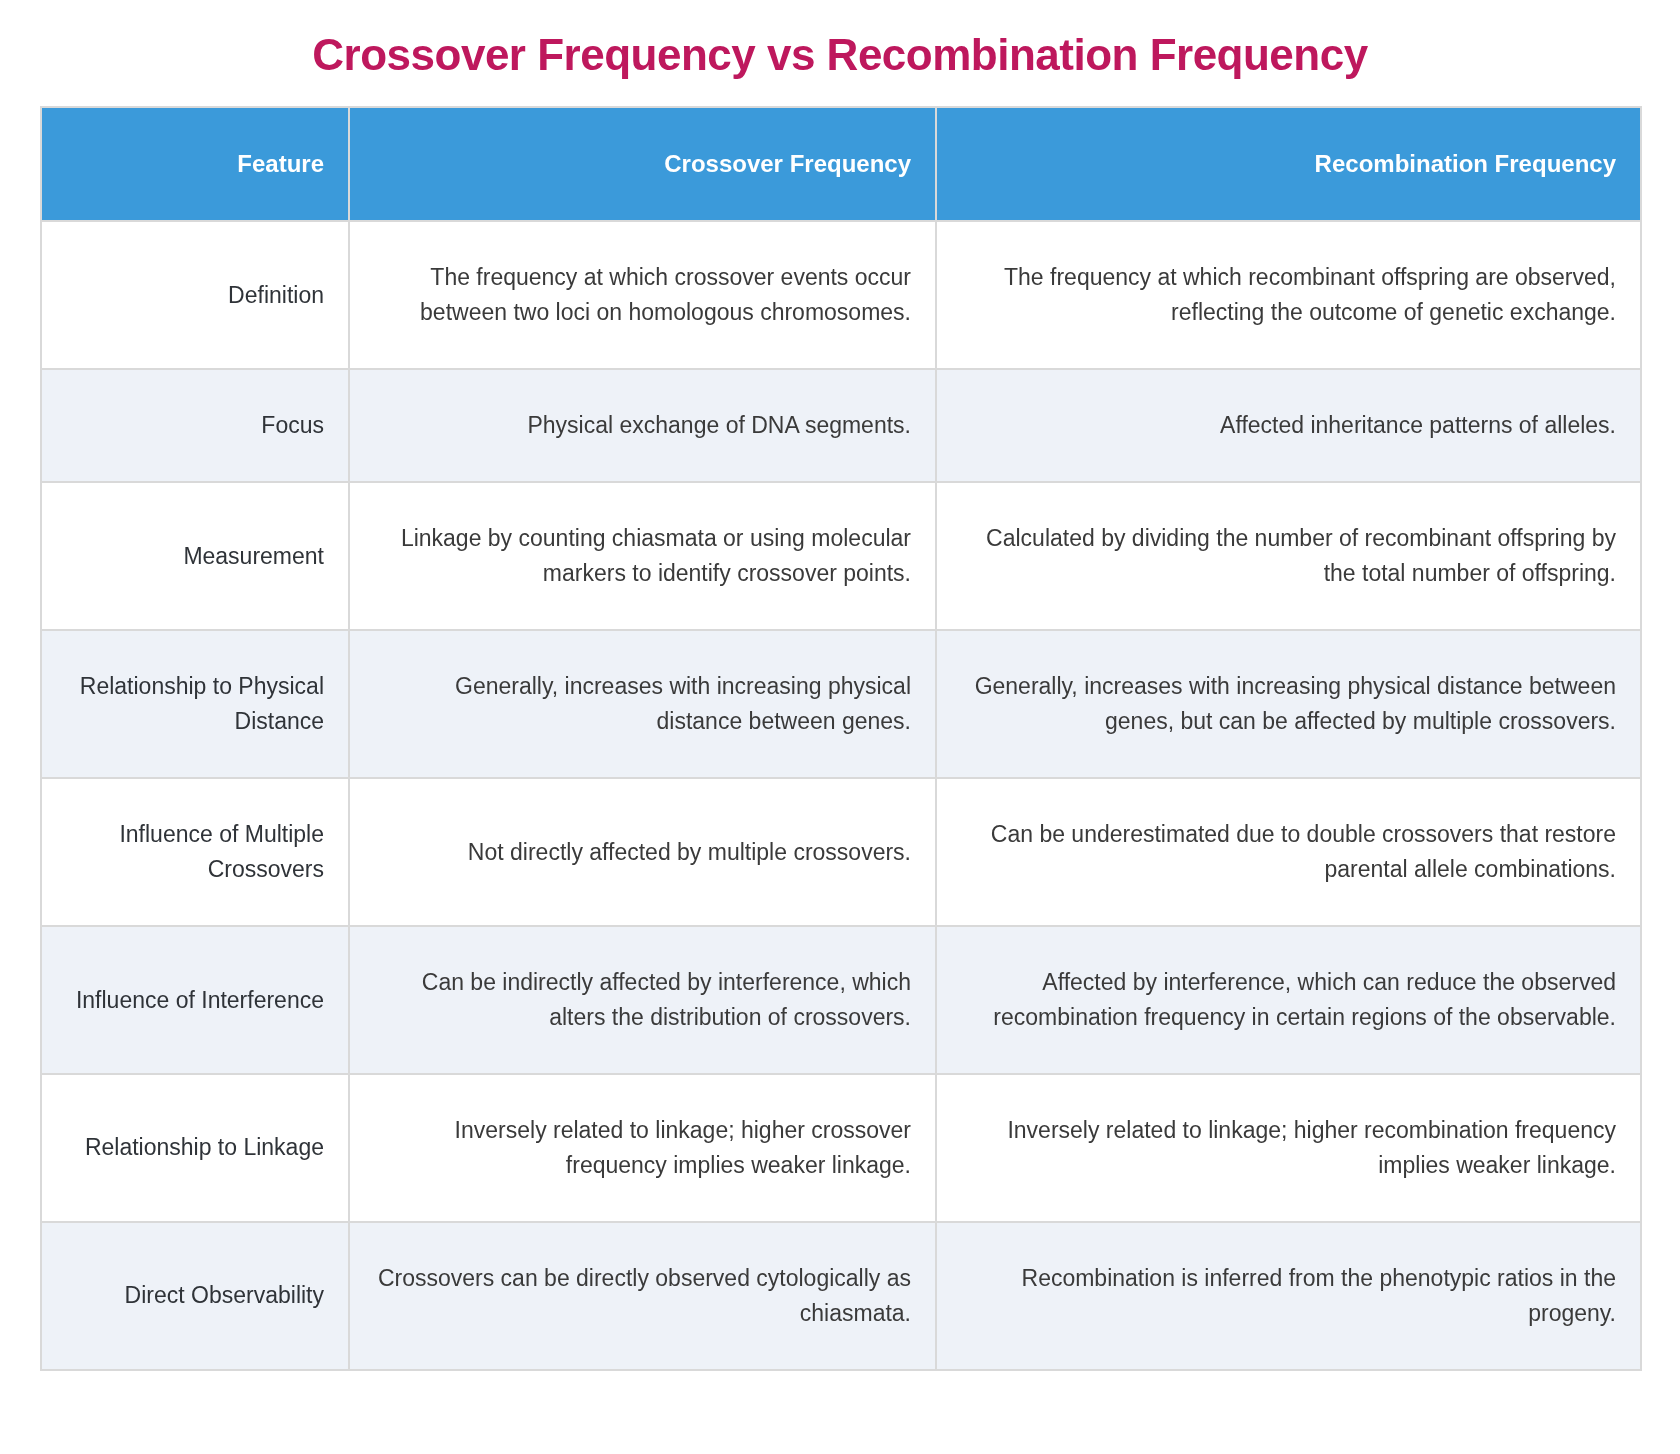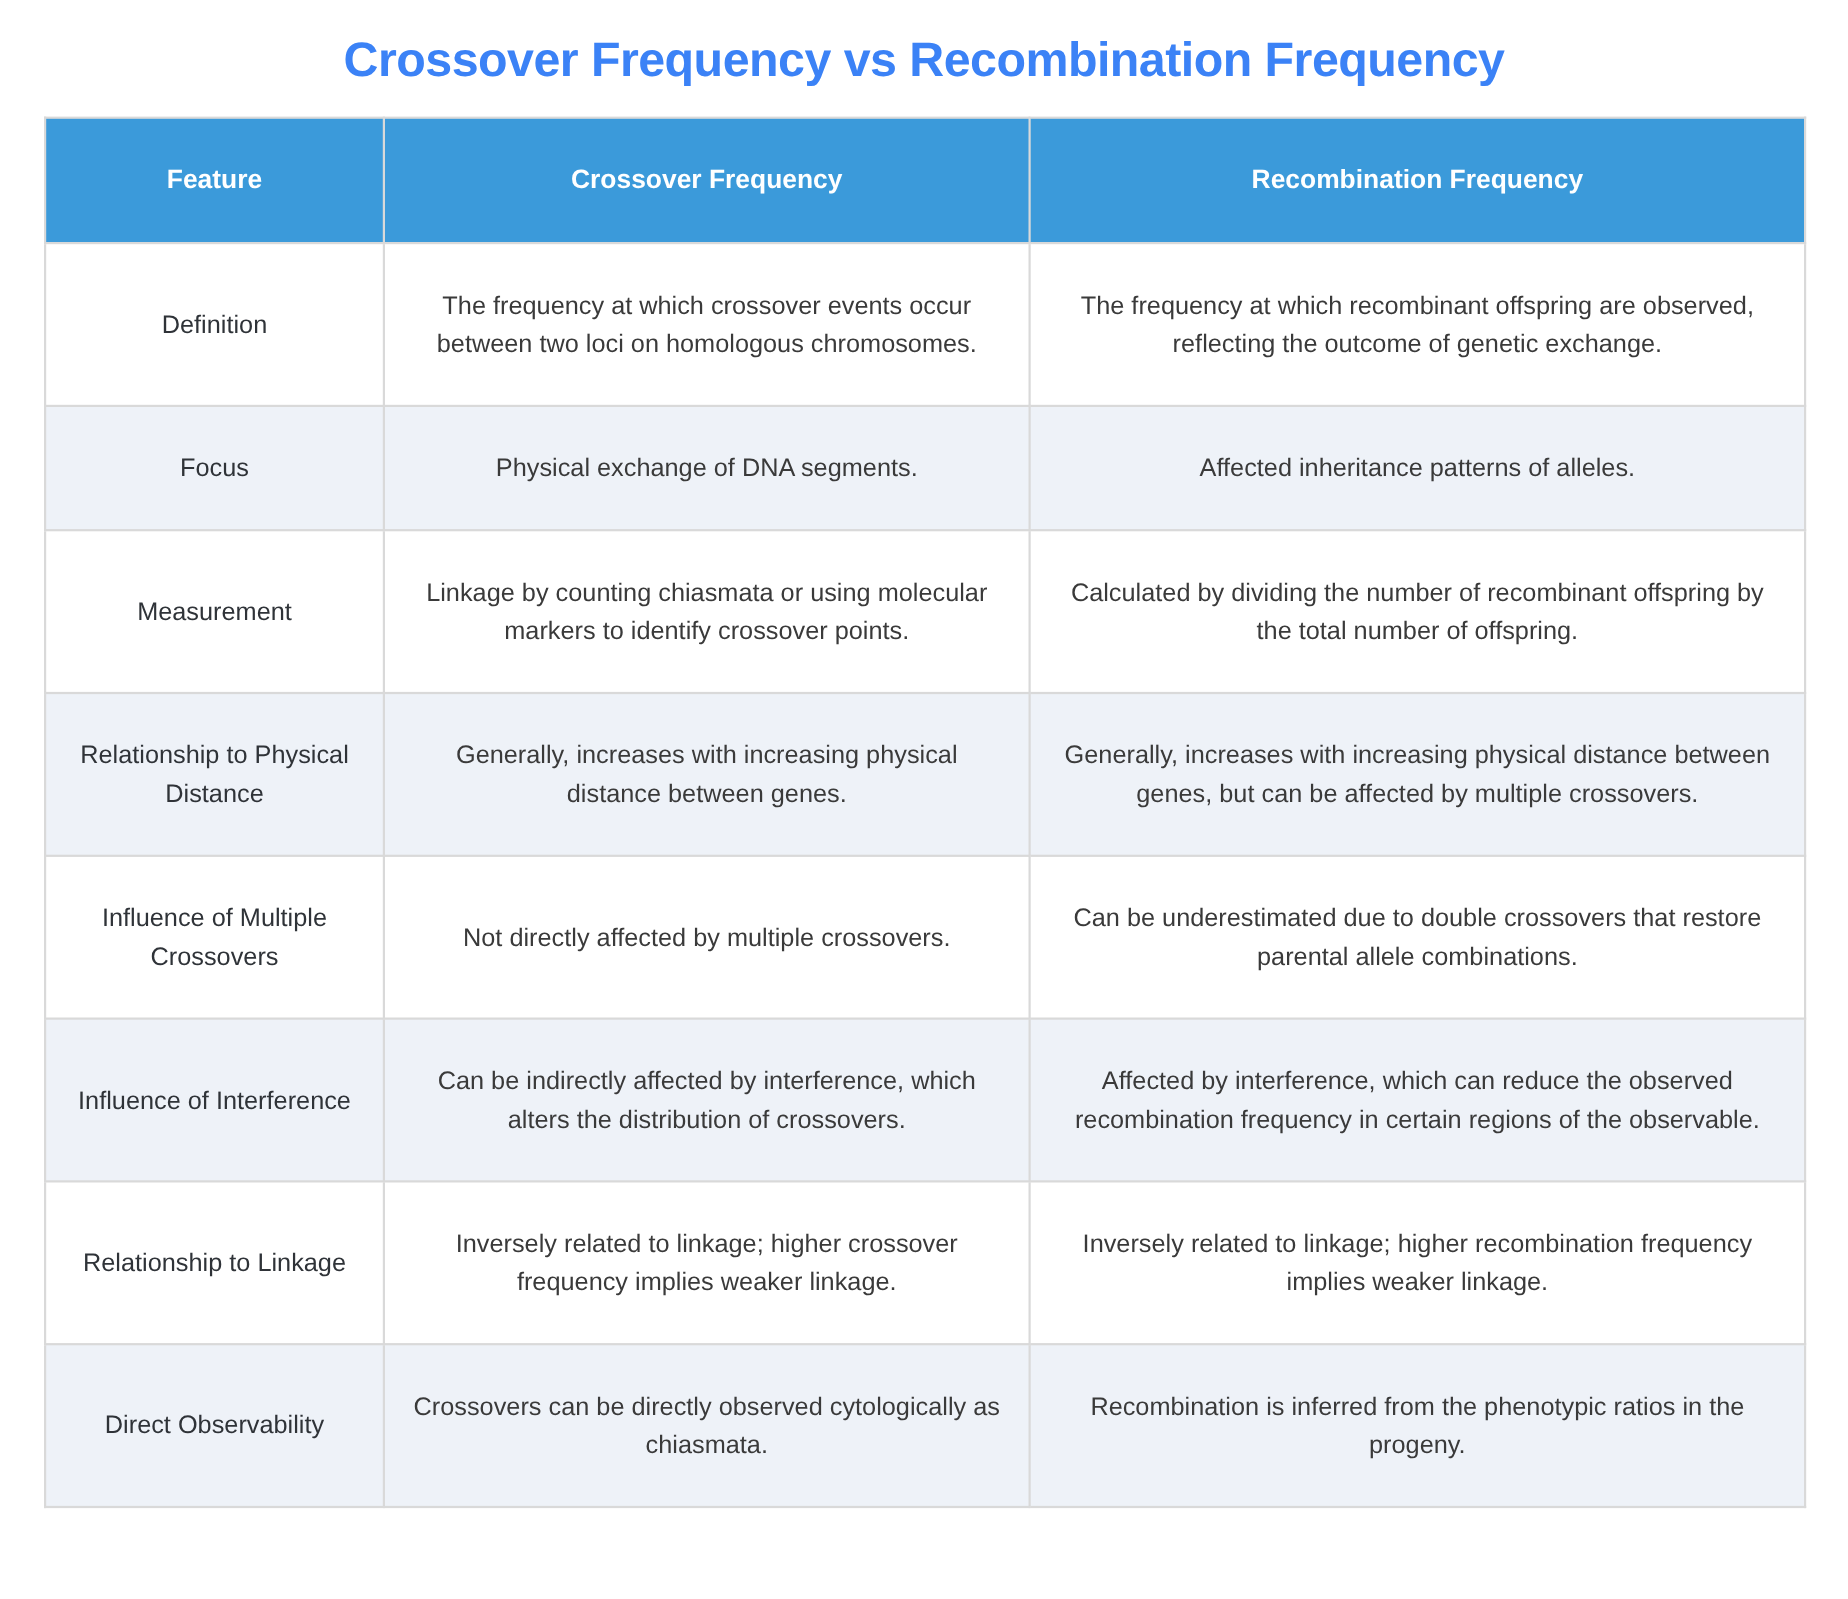--- a/index.html
+++ b/index.html
@@ -13,38 +13,38 @@
     min-height: 1454px;
     margin: 0 auto;
   }
   .page {
     padding: 30px 40px 44px 40px;
   }
   .page-title {
     text-align: center;
     font-size: 44px;
     font-weight: 700;
-    color: #3b82f6;
+    color: #be185d;
     margin-bottom: 26px;
     letter-spacing: -0.5px;
   }
   table.compare {
     width: 1600px;
     table-layout: fixed;
     border-collapse: collapse;
     font-size: 23px;
     line-height: 1.52;
   }
   table.compare col.c1 { width: 308px; }
   table.compare col.c2 { width: 587px; }
   table.compare col.c3 { width: 705px; }
   table.compare th, table.compare td {
     border: 2px solid #d9d9d9;
     padding: 38px 24px;
-    text-align: center;
+    text-align: right;
     vertical-align: middle;
   }
   thead th {
     background: #3b9ada;
     color: #ffffff;
     font-weight: 700;
     font-size: 24px;
     height: 84px;
     border-color: #d9d9d9;
   }

